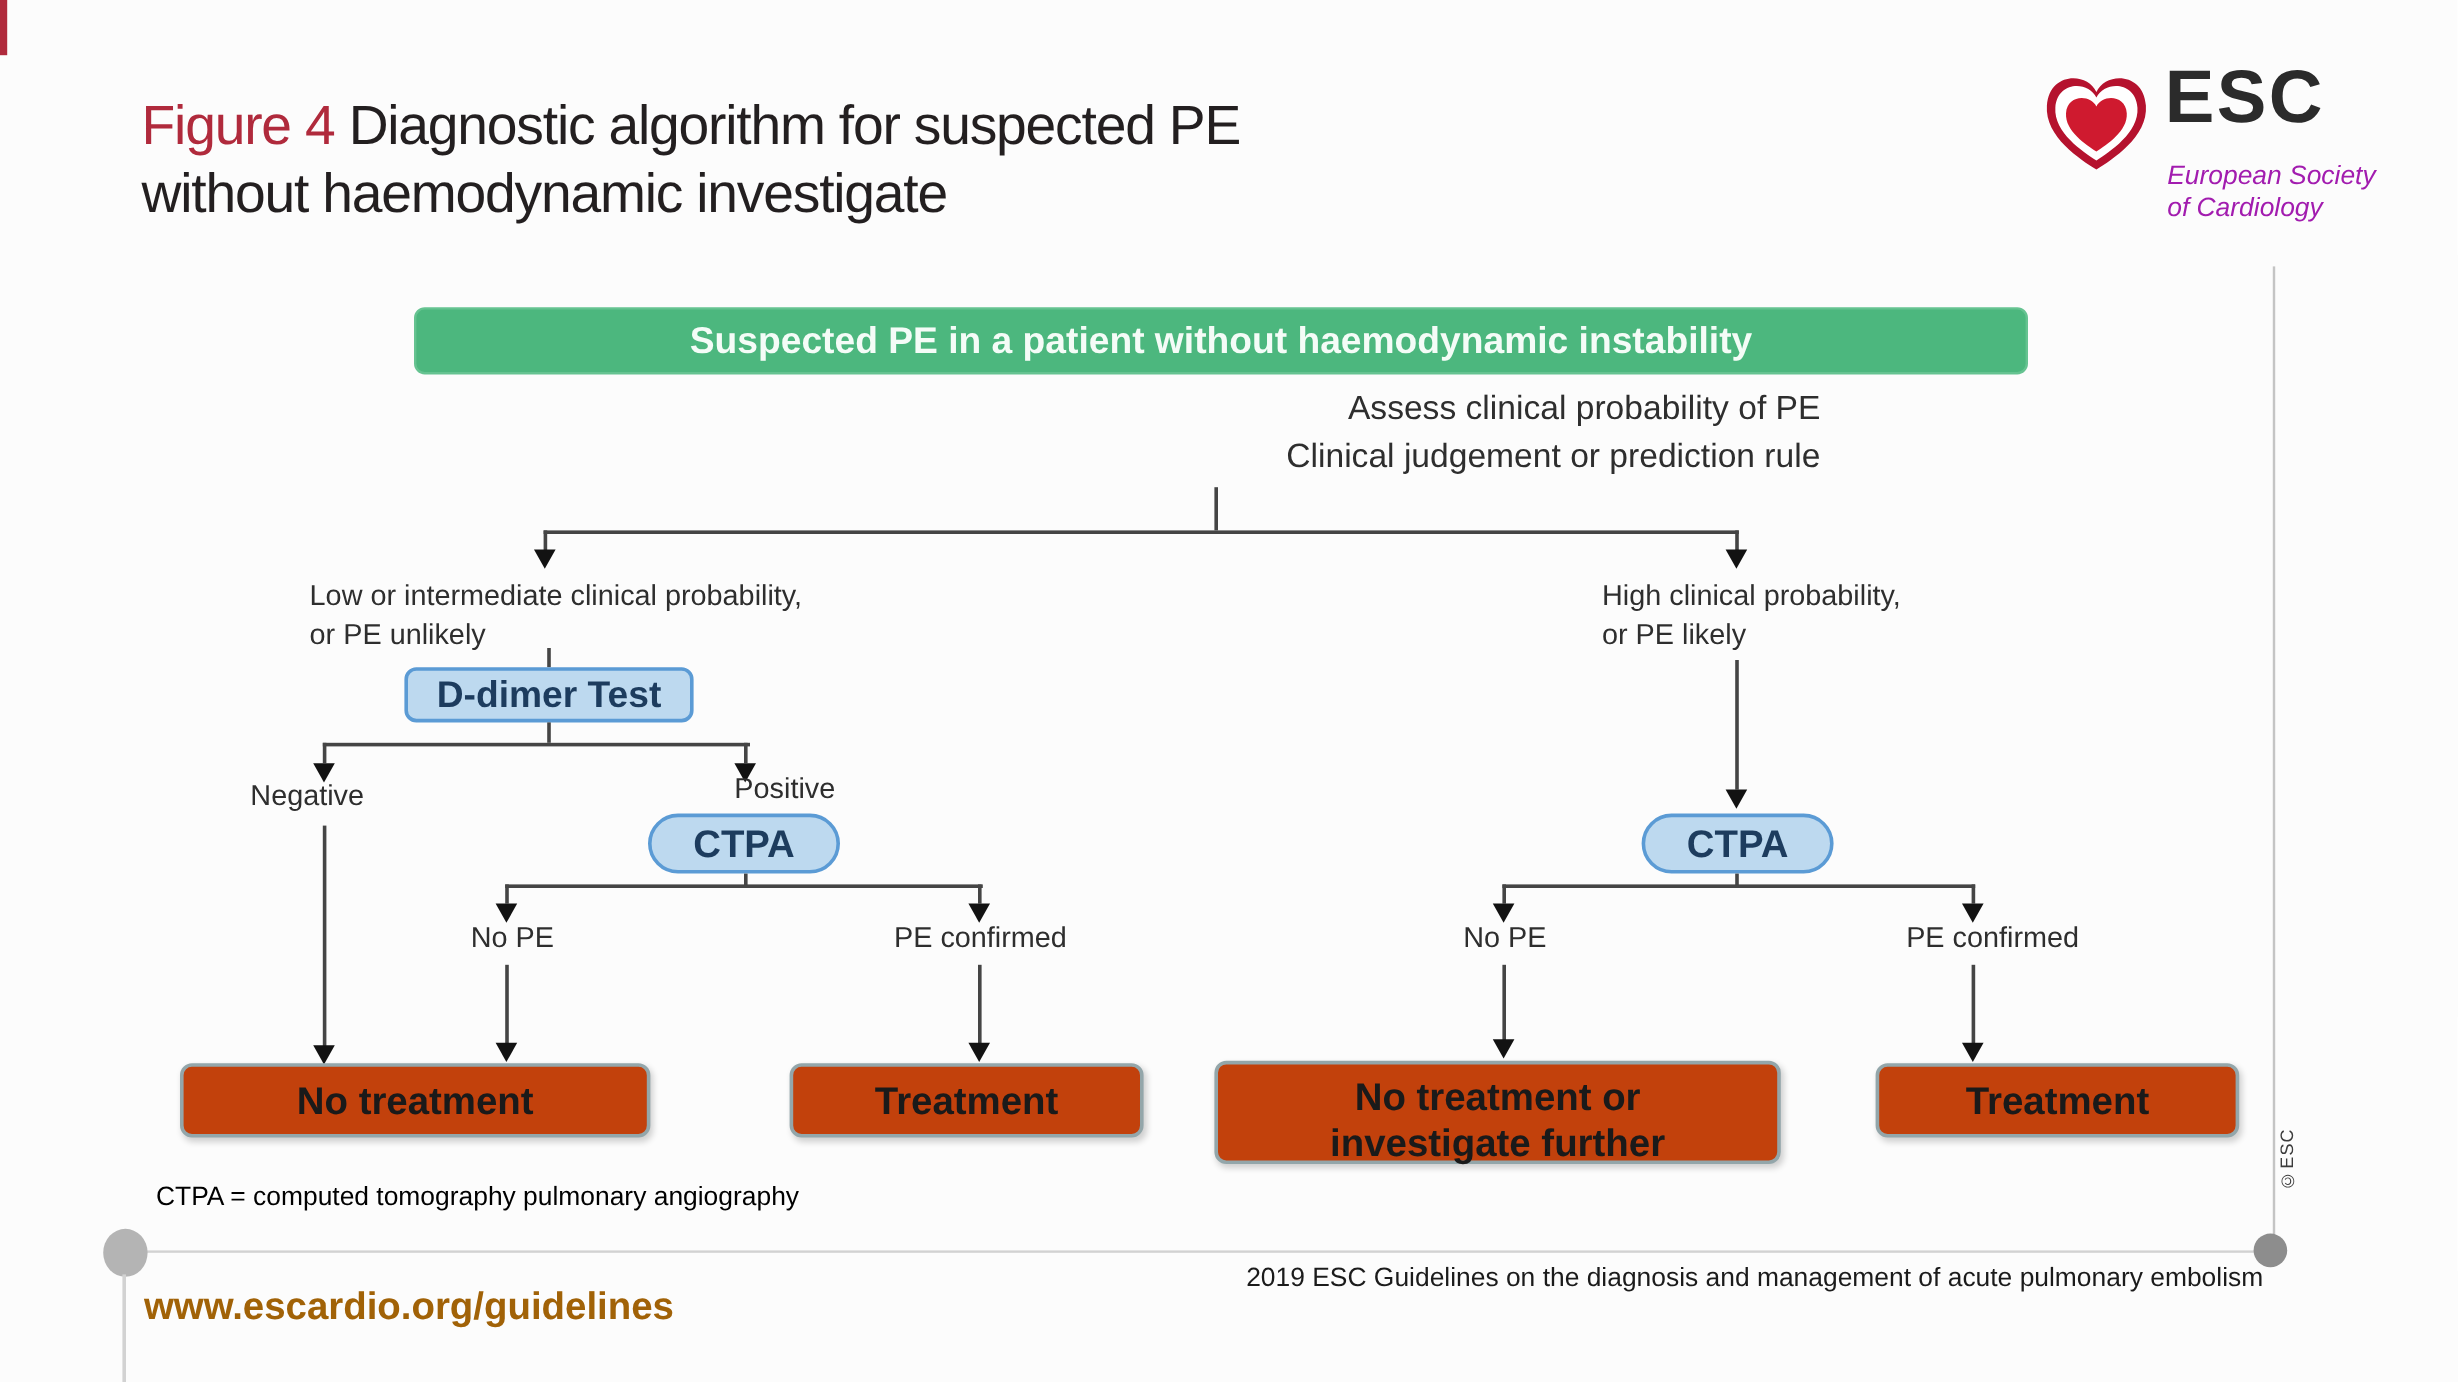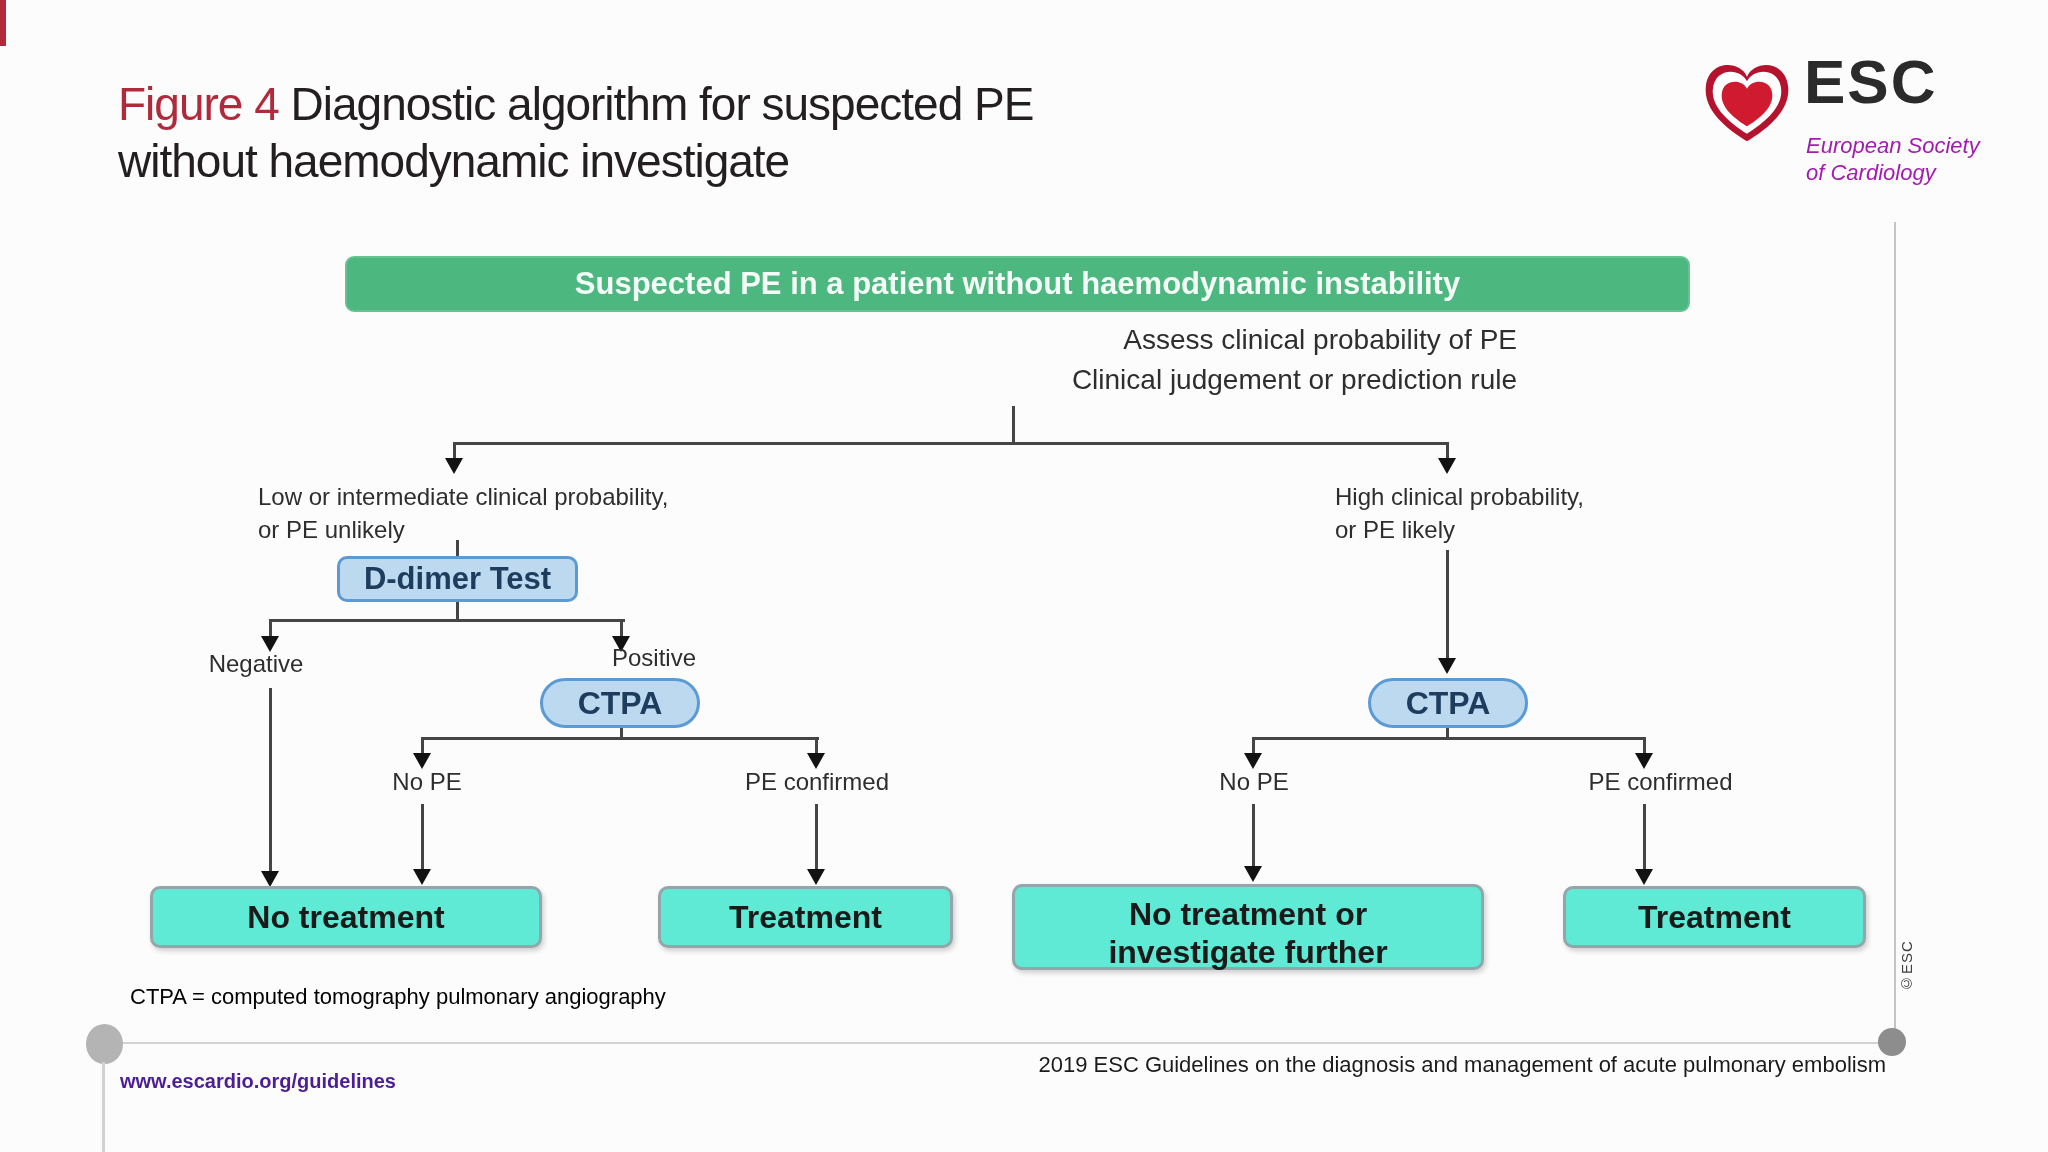--- a/index.html
+++ b/index.html
@@ -35,42 +35,42 @@
              font-size:32px;line-height:44px;}
   #ctpa-right{left:1368px;top:678px;width:160px;height:50px;border-radius:25px;
               font-size:32px;line-height:44px;}
   .rlabel{position:absolute;font-size:24px;color:#2e2e2e;text-align:center;}
   #neg{left:196px;top:650px;width:120px;}
   #pos{left:588px;top:644px;width:132px;}
   #nope-l{left:362px;top:768px;width:130px;}
   #pec-l{left:728px;top:768px;width:178px;}
   #nope-r{left:1189px;top:768px;width:130px;}
   #pec-r{left:1568px;top:768px;width:185px;}
-  .outcome{position:absolute;background:#5eead4;border:3px solid #93a6aa;border-radius:10px;
+  .outcome{position:absolute;background:#c2410c;border:3px solid #93a6aa;border-radius:10px;
            box-sizing:border-box;color:#1a1a1a;font-size:32px;font-weight:600;text-align:center;
            box-shadow:2px 3px 5px rgba(0,0,0,0.18);}
   #box-notreat{left:150px;top:886px;width:392px;height:62px;line-height:56px;}
   #box-treat-l{left:658px;top:886px;width:295px;height:62px;line-height:56px;}
   #box-noinv{left:1012px;top:884px;width:472px;height:86px;line-height:38px;padding-top:8px;}
   #box-treat-r{left:1563px;top:886px;width:303px;height:62px;line-height:56px;}
   #footnote{position:absolute;left:130px;top:984px;font-size:22px;color:#000000;}
   
   .vl{position:absolute;width:3px;background:#454545;}
   .hl{position:absolute;height:3px;background:#454545;}
   .ah{position:absolute;width:0;height:0;border-left:9px solid transparent;
       border-right:9px solid transparent;border-top:16px solid #121212;}
   
   #sep-right{position:absolute;left:1894px;top:222px;width:2px;height:820px;background:#c4c4c4;}
   #copyright{position:absolute;left:1898px;top:908px;height:84px;font-size:15px;color:#3c3c3c;
              writing-mode:vertical-rl;transform:rotate(180deg);letter-spacing:1px;}
   #footer-line{position:absolute;left:104px;top:1042px;width:1790px;height:2px;background:#d2d2d2;}
   #dot-left{position:absolute;left:86px;top:1024px;width:37px;height:40px;border-radius:50%;background:#b4b4b4;}
   #left-tail{position:absolute;left:102px;top:1062px;width:3px;height:90px;background:#d2d2d2;}
   #dot-right{position:absolute;left:1878px;top:1028px;width:28px;height:28px;border-radius:50%;background:#8d8d8d;}
-  #website{position:absolute;left:120px;top:1070px;font-size:20px;font-weight:bold;color:#4c1d95;text-decoration:none;}
+  #website{position:absolute;left:120px;top:1070px;font-size:32px;font-weight:bold;color:#a16207;text-decoration:none;}
   .cit{position:absolute;left:850px;width:1036px;text-align:right;font-size:22px;color:#1b1b1b;}
   #cit1{top:1052px;}
   #cit2{top:1100px;width:1030px;}
 </style>
 </head>
 <body>
 
 <div id="stage">
 
   <div id="edge-accent"></div>

